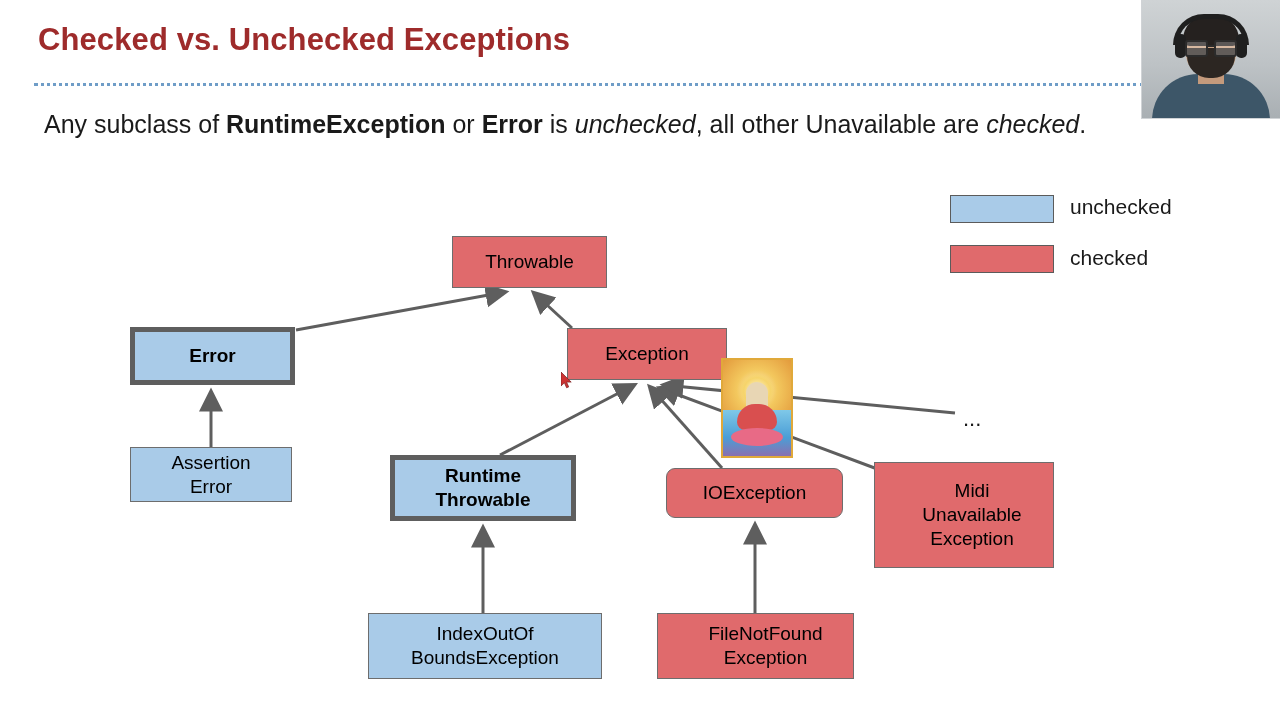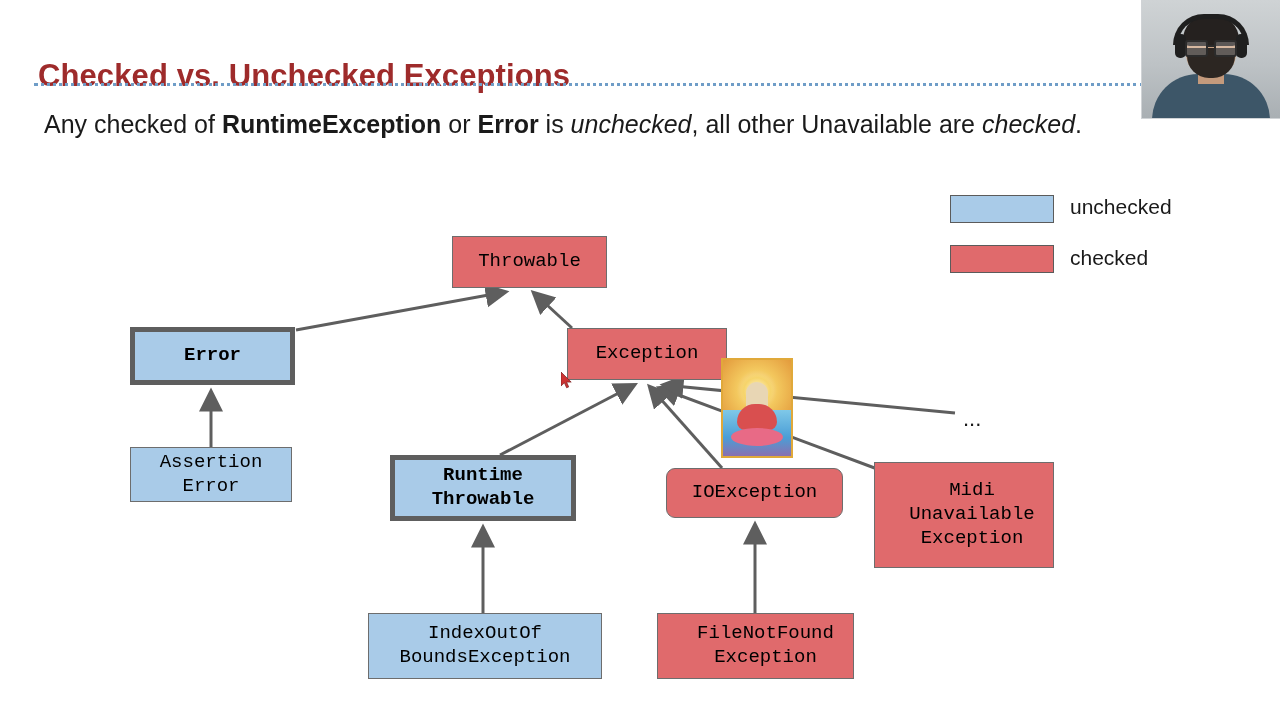--- a/index.html
+++ b/index.html
@@ -18,21 +18,20 @@
   
   #slide-title {
     position: absolute;
     left: 38px;
     top: 22px;
     font-size: 31px;
     font-weight: bold;
     color: #9e2b2b;
     letter-spacing: 0.1px;
     white-space: nowrap;
-    margin-top: 36px;
   }
   #title-rule {
     position: absolute;
     left: 34px;
     top: 80px;
     width: 1110px;
     height: 3px;
     border-bottom: 3px dotted #6f9dc7;
   }
 
@@ -155,21 +154,21 @@
   }
 
   
   .node {
     position: absolute;
     box-sizing: border-box;
     display: flex;
     align-items: center;
     justify-content: center;
     text-align: center;
-    font-family: Liberation Mono, monospace;
+    font-family: Liberation Sans, sans-serif;
     font-size: 19px;
     color: #000000;
     line-height: 1.25;
     border: 1px solid #6d6d6d;
     white-space: pre-line;
   }
   .node.unchecked { background: #a9cbe8; }
   .node.checked   { background: #e06a6c; }
   .node.emph {
     border: 5px solid #5e5e5e;
@@ -245,21 +244,21 @@
     border-radius: 50%;
   }
 </style>
 </head>
 <body>
 
 <div id="slide-title">Checked vs. Unchecked Exceptions</div>
 <div id="title-rule"></div>
 
 <div id="slide-body">
-  <span>Any checked of </span><b>RuntimeException</b><span> or </span><b>Error</b><span> is </span><i>unchecked</i><span>, all other Unavailable are </span><i>checked</i><span>.</span>
+  <span>Any subclass of </span><b>RuntimeException</b><span> or </span><b>Error</b><span> is </span><i>unchecked</i><span>, all other Unavailable are </span><i>checked</i><span>.</span>
 </div>
 
 <div class="legend-swatch" style="left:950px; top:195px; background:#a9cbe8;"></div>
 <div class="legend-label" style="left:1070px; top:195px;">unchecked</div>
 
 <div class="legend-swatch" style="left:950px; top:245px; background:#e06a6c;"></div>
 <div class="legend-label" style="left:1070px; top:246px;">checked</div>
 
 <svg id="arrows" viewBox="0 0 1280 720">
   <defs>

